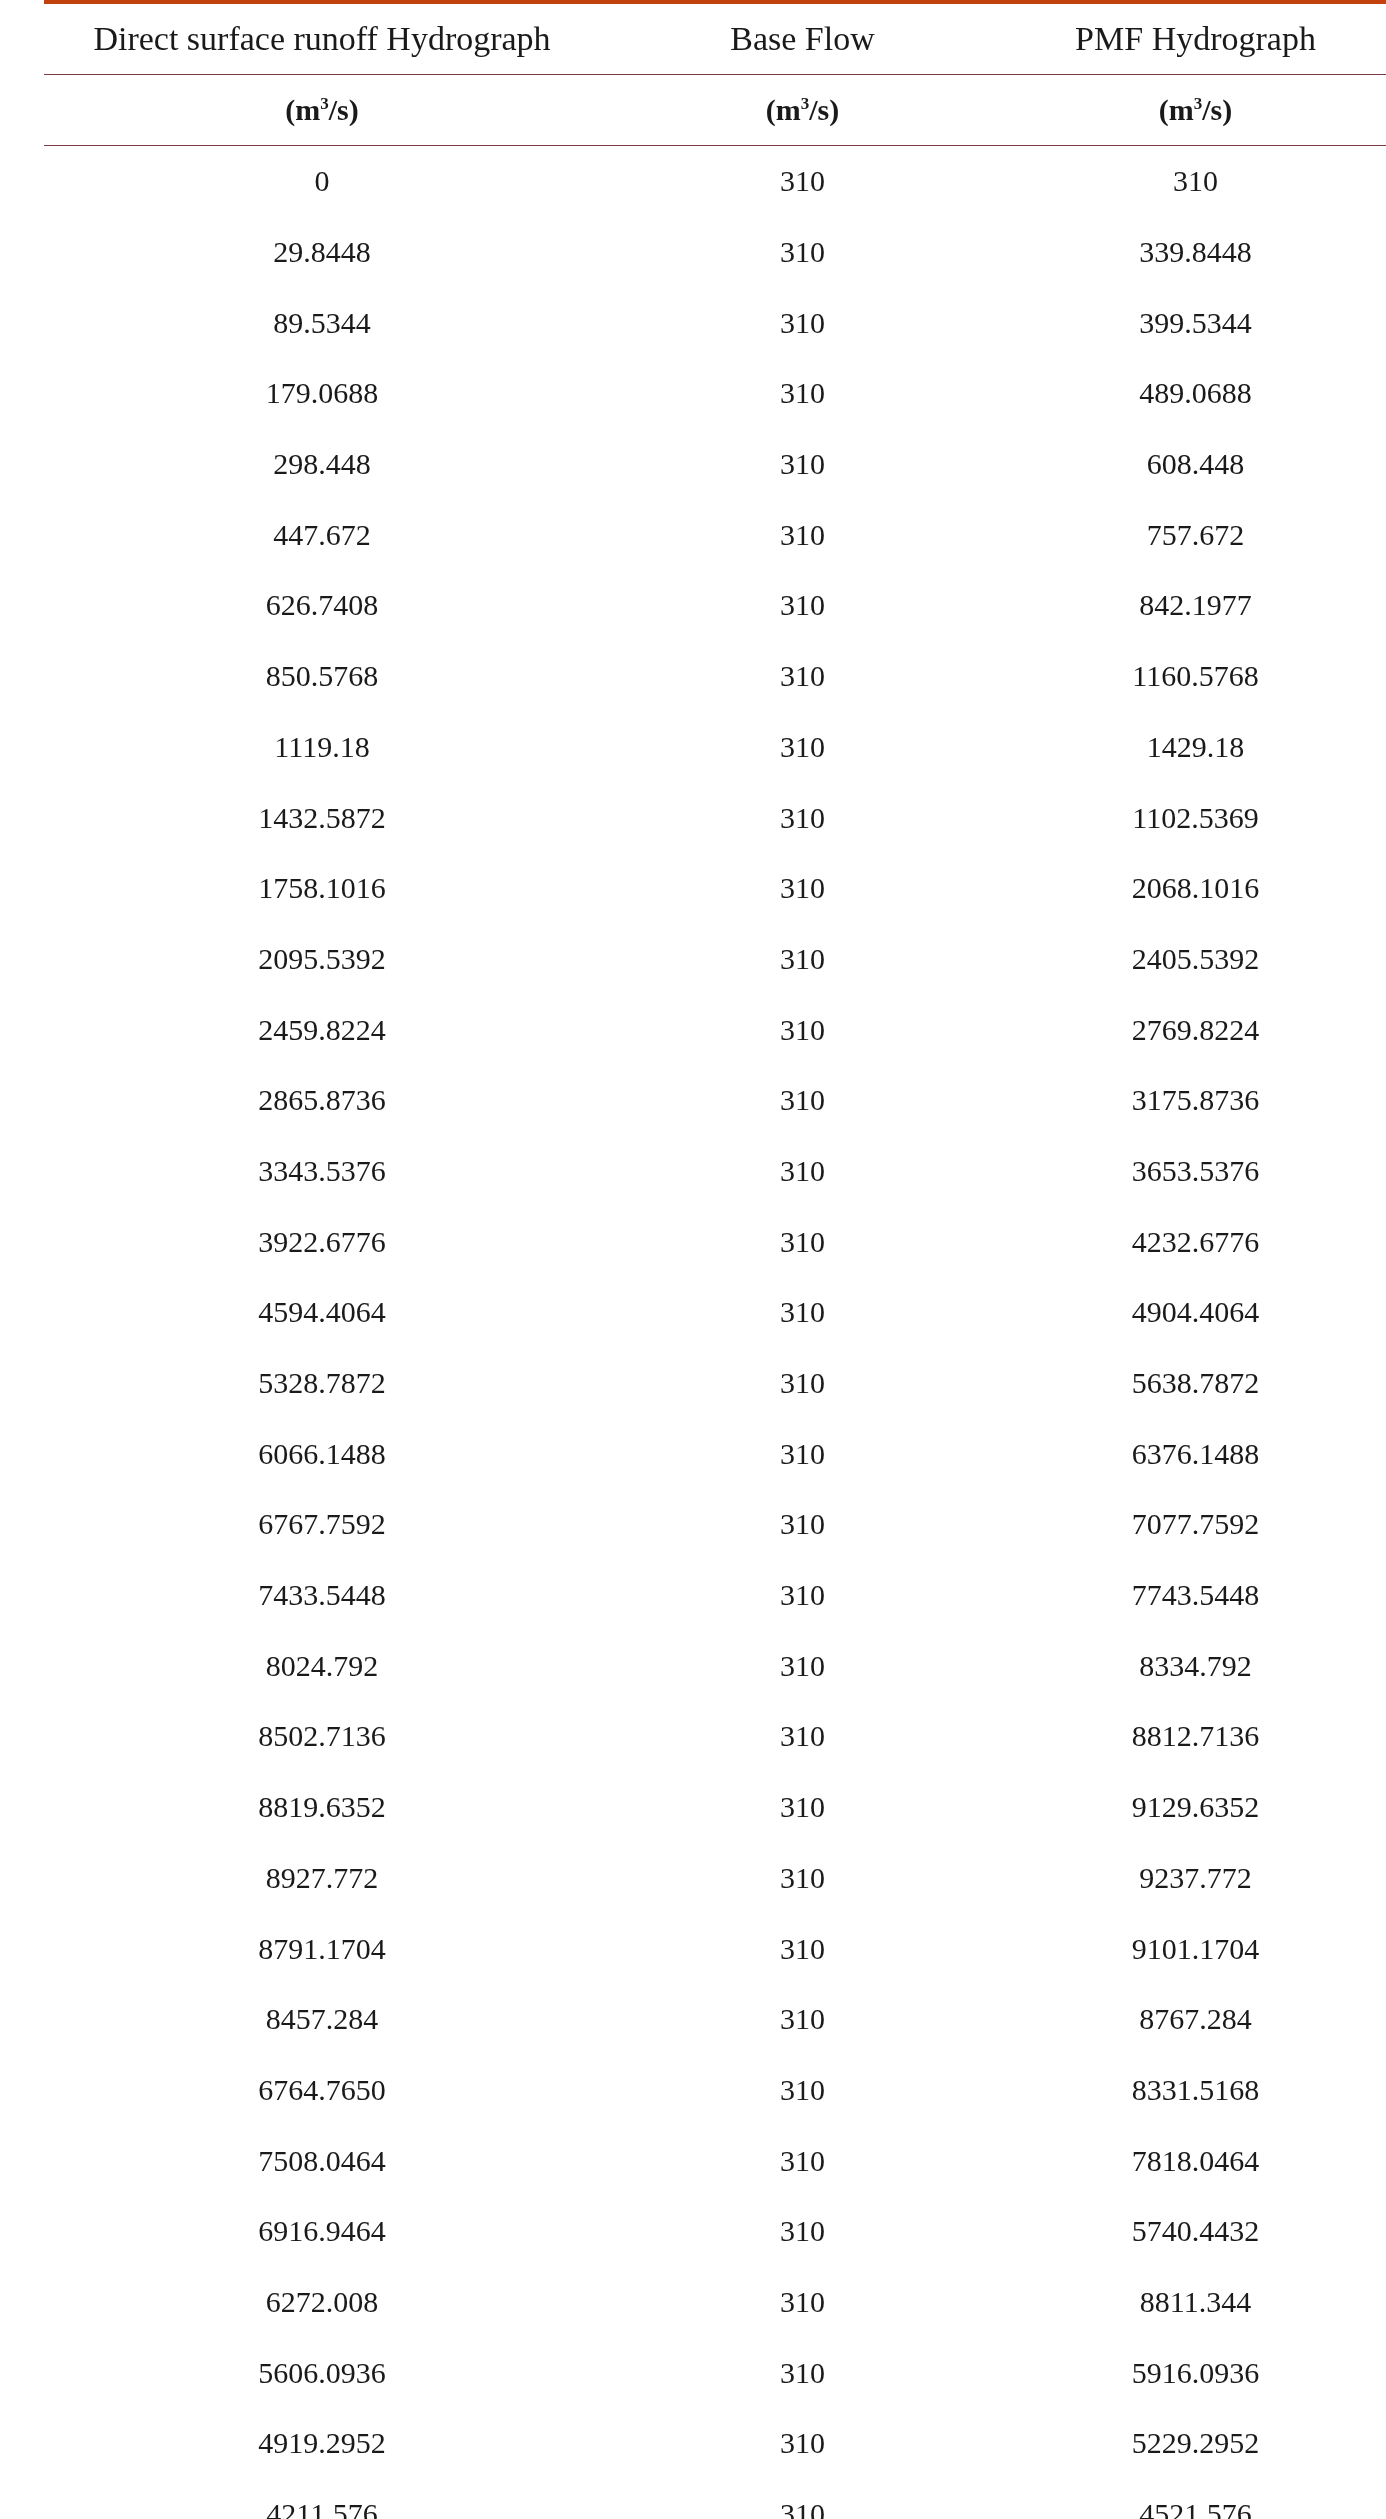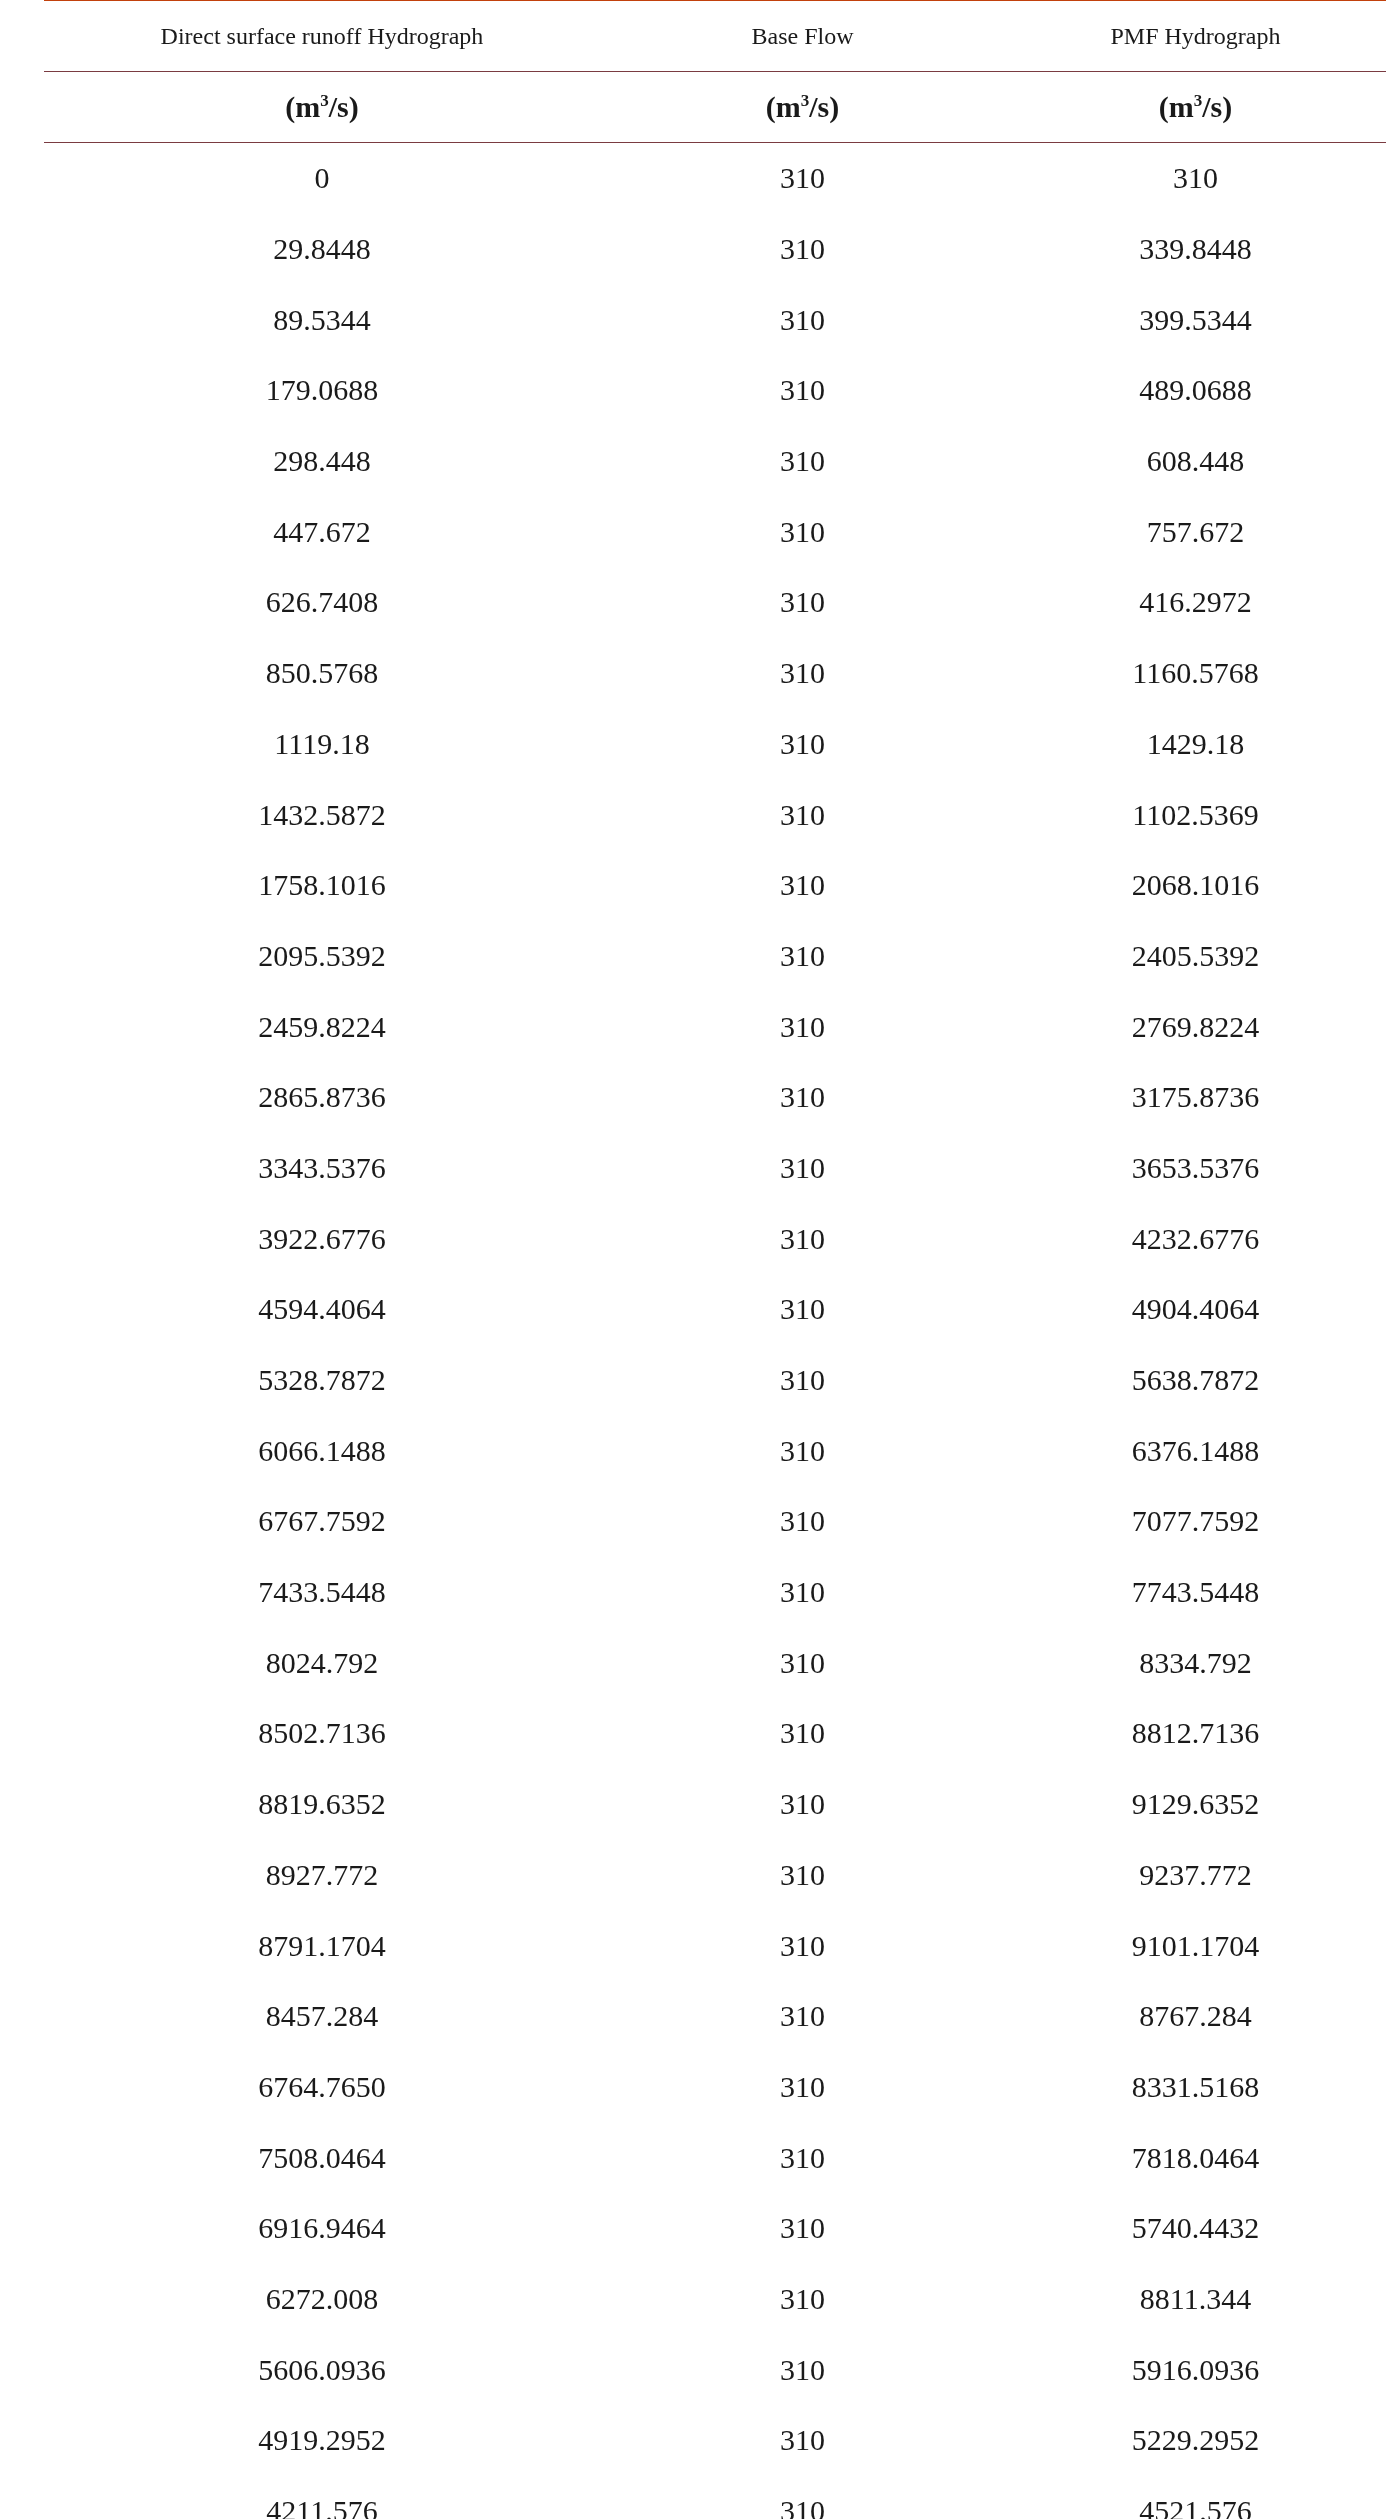--- a/index.html
+++ b/index.html
@@ -23,25 +23,25 @@
     }
     table {
       border-collapse: collapse;
       width: 100%;
       table-layout: fixed;
     }
     col.c1 { width: 556px; }
     col.c2 { width: 405px; }
     col.c3 { width: 381px; }
     thead tr.hdr th {
-      border-top: 1px solid #c2410c;
+      border-top: 4px solid #c2410c;
       border-bottom: 1px solid #7a3b41;
       height: 70px;
       font-weight: normal;
-      font-size: 24px;
+      font-size: 34px;
       text-align: center;
       vertical-align: middle;
       padding: 0;
     }
     thead tr.units th {
       border-bottom: 1px solid #7a3b41;
       height: 70px;
       font-weight: bold;
       font-size: 30px;
       text-align: center;
@@ -113,21 +113,21 @@
           <td>608.448</td>
         </tr>
         <tr>
           <td>447.672</td>
           <td>310</td>
           <td>757.672</td>
         </tr>
         <tr>
           <td>626.7408</td>
           <td>310</td>
-          <td>416.2972</td>
+          <td>842.1977</td>
         </tr>
         <tr>
           <td>850.5768</td>
           <td>310</td>
           <td>1160.5768</td>
         </tr>
         <tr>
           <td>1119.18</td>
           <td>310</td>
           <td>1429.18</td>

